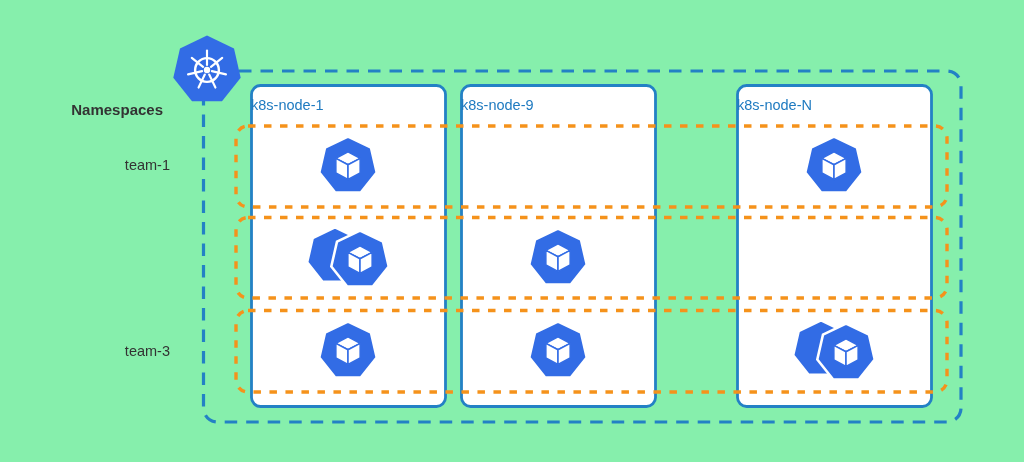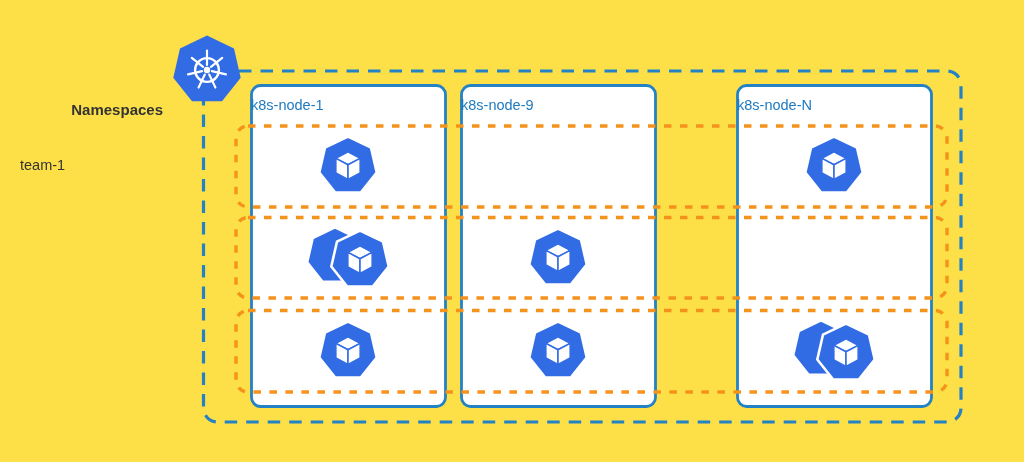--- a/index.html
+++ b/index.html
@@ -4,34 +4,34 @@
 <style>
   :root{
     --blue-border:#2381C5;
     --k8s-blue:#326CE5;
     --orange:#F5921B;
     --text-dark:#333333;
     --node-label:#1E7AC0;
   }
   html,body{margin:0;padding:0;background:#ffffff;}
   .canvas{
-    position:relative;width:1024px;height:462px;background:#fde047;
+    position:relative;width:1024px;height:462px;background:#86efac;
     font-family:"Liberation Sans",sans-serif;overflow:hidden;
   }
   .border-layer{position:absolute;left:0;top:0;z-index:1;}
   .outer-cluster{stroke:var(--blue-border);}
   .node-box{stroke:var(--blue-border);}
   .ns-row{stroke:var(--orange);}
   .txt{position:absolute;z-index:2;}
   .legend-label{
     left:20px;top:101px;width:143px;text-align:right;
     font-size:15px;font-weight:bold;color:var(--text-dark);
   }
   .team-label{
-    left:20px;width:150px;text-align:left;
+    left:20px;width:150px;text-align:right;
     font-size:14.5px;color:var(--text-dark);
   }
   .node-label{
     width:194px;text-align:left;top:97px;
     font-size:14.5px;color:var(--node-label);
   }
   .k8s-logo{position:absolute;left:171px;top:32px;width:72px;height:76px;z-index:4;}
   .pod-group{position:absolute;z-index:3;}
   .pod-back{position:absolute;}
   .pod-front{position:absolute;}
@@ -64,20 +64,21 @@
           <line x1="0" y1="-7" x2="0" y2="-27" transform="rotate(102.8572)"></line>
           <line x1="0" y1="-7" x2="0" y2="-27" transform="rotate(154.2858)"></line>
           <line x1="0" y1="-7" x2="0" y2="-27" transform="rotate(205.7144)"></line>
           <line x1="0" y1="-7" x2="0" y2="-27" transform="rotate(257.14300000000003)"></line>
           <line x1="0" y1="-7" x2="0" y2="-27" transform="rotate(308.5716)"></line>
         </g>
       </svg></div>
 
   <div class="txt legend-label">Namespaces</div>
   <div class="txt team-label" style="top:157px">team-1</div>
+  <div class="txt team-label" style="top:343px">team-3</div>
 
   <div class="txt node-label" style="left:251px">k8s-node-1</div>
   <div class="txt node-label" style="left:461px">k8s-node-9</div>
   <div class="txt node-label" style="left:737px">k8s-node-N</div>
 
   <div id="pods-layer">
       <div class="pod-group" style="left: 316px; top: 134px; width: 64px; height: 64px;"><svg width="64" height="64" viewBox="-50 -50 100 100">
           <polygon points="0,-46 35.96,-28.68 44.85,10.24 19.96,41.45 -19.96,41.45 -44.85,10.24 -35.96,-28.68" fill="#326CE5" stroke="#ffffff" stroke-width="4"></polygon>
           <g fill="#ffffff" stroke="#326CE5" stroke-width="2.4" stroke-linejoin="round">
             <polygon points="0,-22 19,-12 0,-2 -19,-12"></polygon>

